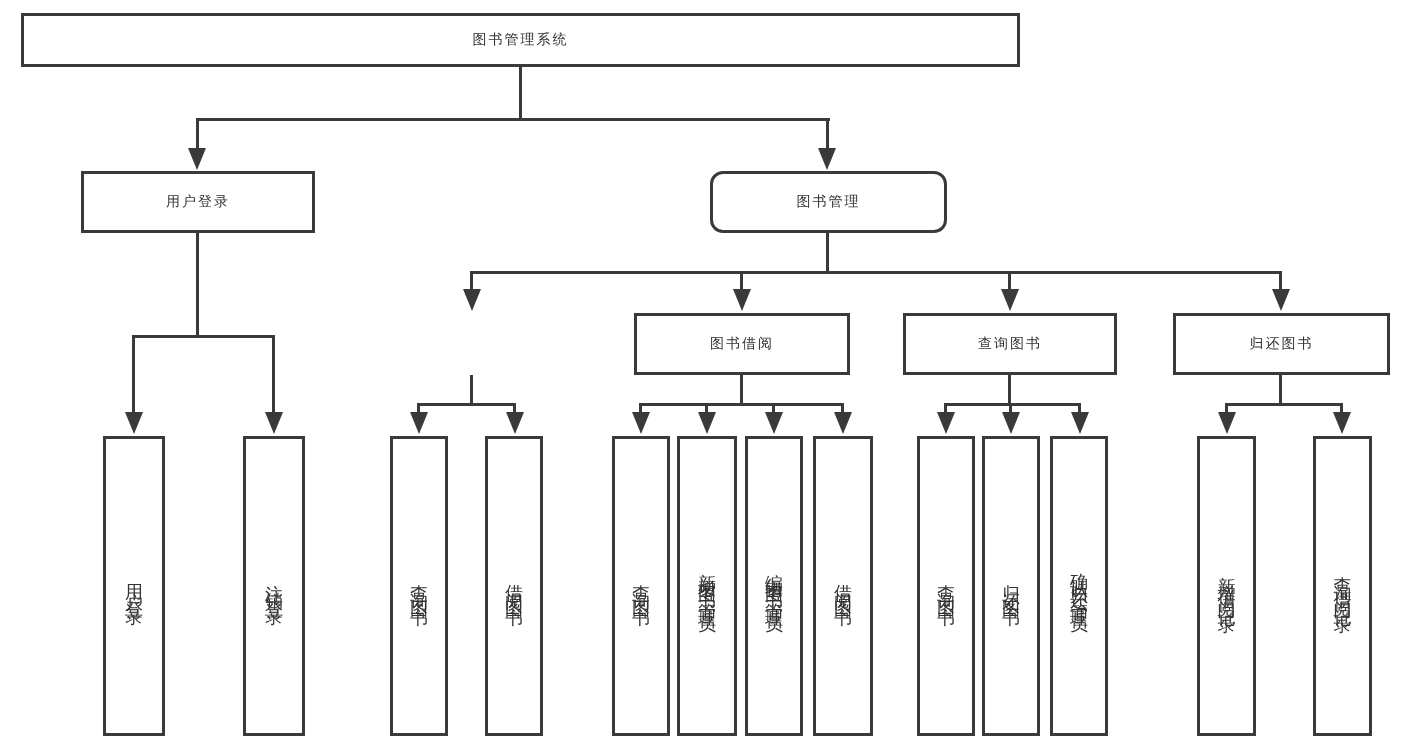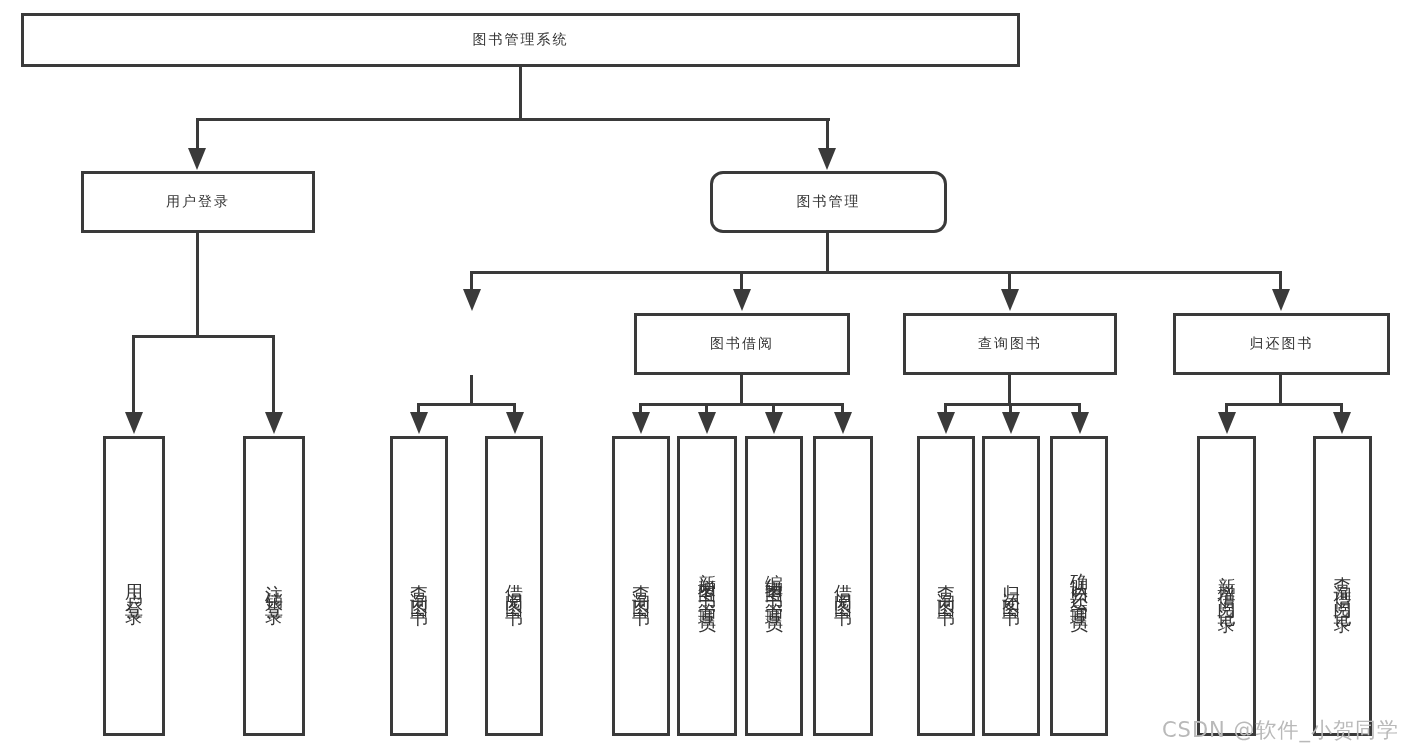--- a/index.html
+++ b/index.html
@@ -153,15 +153,14 @@
     <span>确认归还（管理员）</span>
   </div>
 
   <div class="vbox" style="left:1197px;top:436px;width:59px;height:300px;">
     <span>新增借阅记录</span>
   </div>
   <div class="vbox" style="left:1313px;top:436px;width:59px;height:300px;">
     <span>查询借阅记录</span>
   </div>
 
-  <div class="watermark">CSDN @软件_小贺同学</div>
 
 </div>
 
 </body></html>

